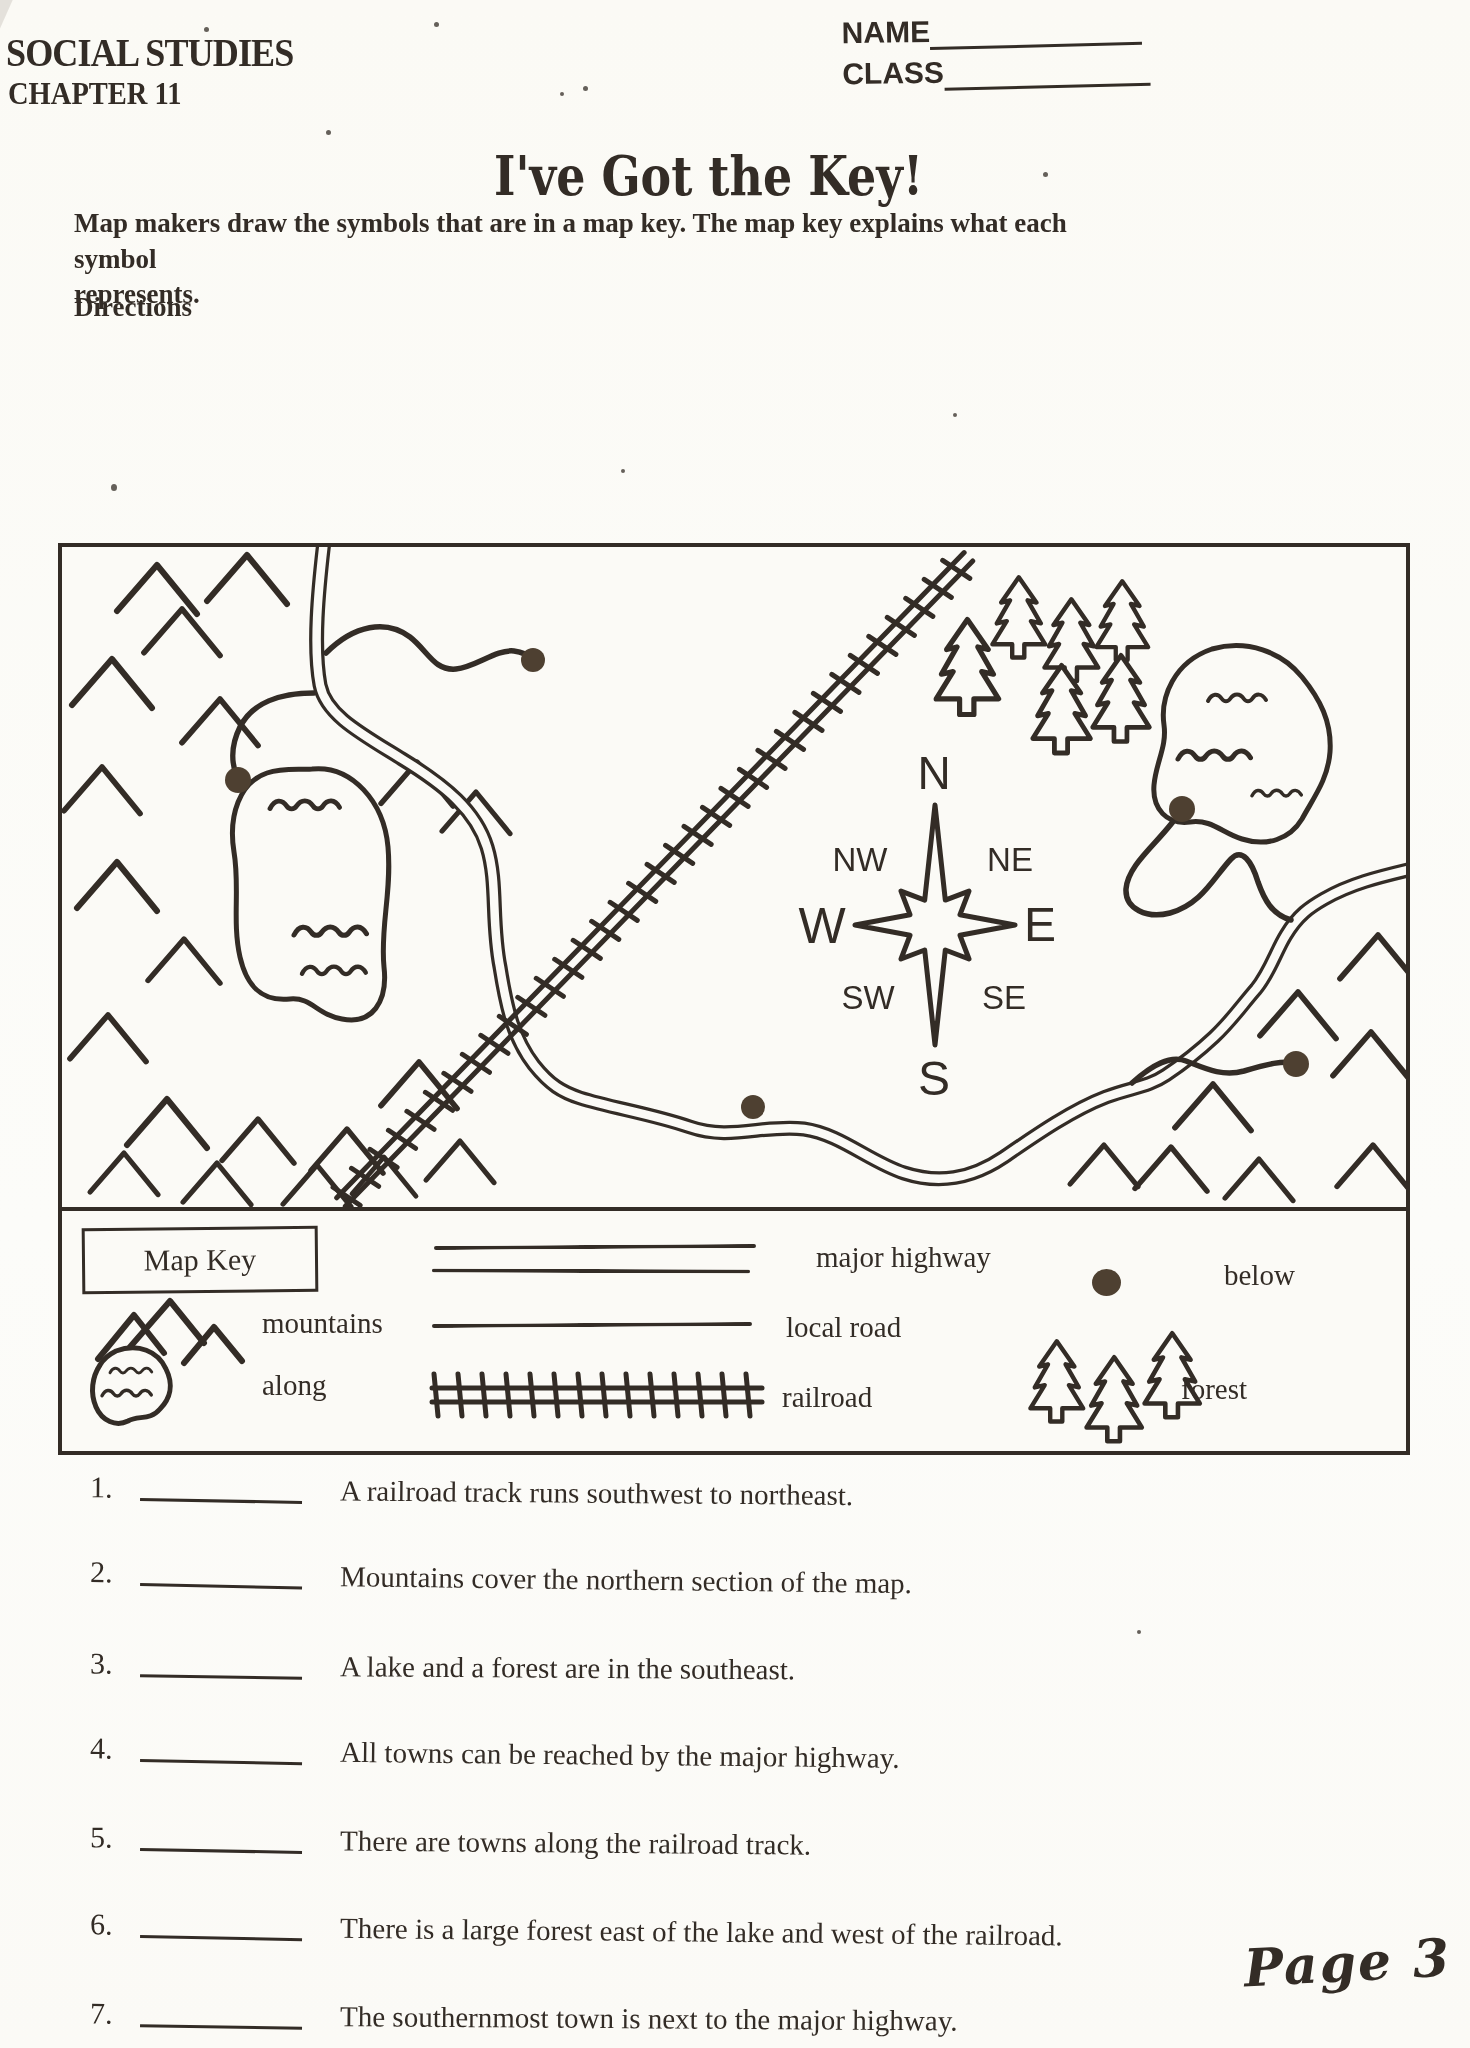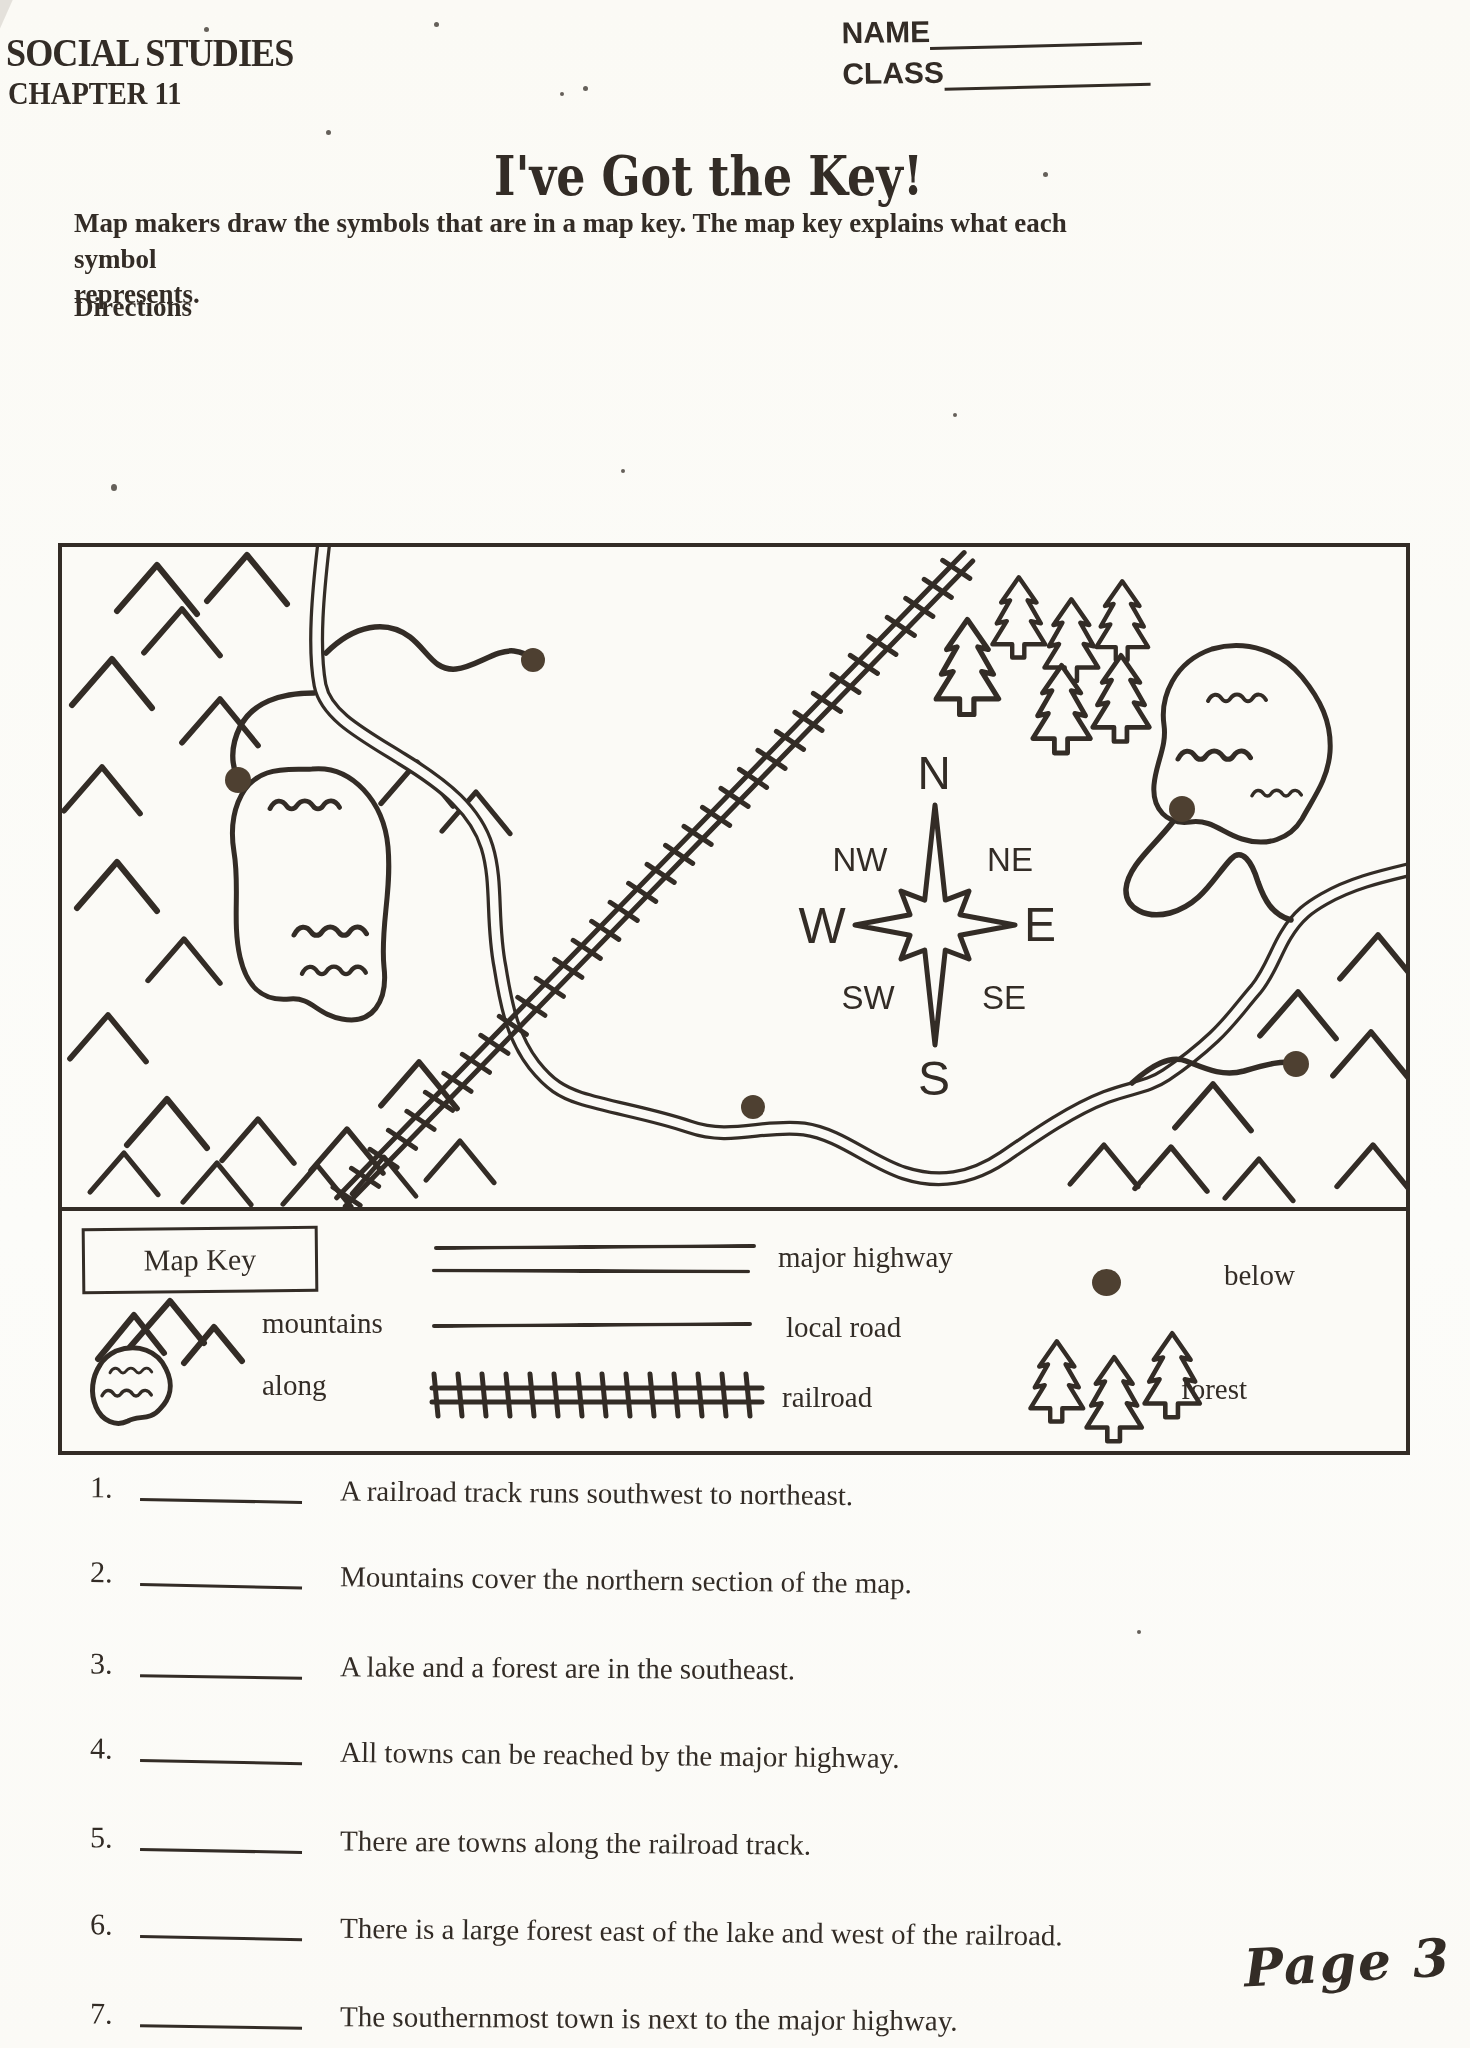--- a/index.html
+++ b/index.html
@@ -225,21 +225,21 @@
 
     <svg class="abs" style="left:24px;top:130px" width="102" height="96">
       <path class="lake" d="M30,10 C52,2 72,10 80,28 C88,44 84,58 74,68 C64,80 52,74 42,80 C30,86 16,80 10,66 C4,52 6,36 14,24 C18,17 24,13 30,10 Z"></path>
       <path class="wave" transform="translate(24,26) scale(0.72)" d="M0,8 C4,0 10,0 14,6 C16,9 20,9 22,6 C26,0 32,0 36,6 C38,9 42,9 44,6 C48,0 54,0 58,7"></path>
       <path class="wave" transform="translate(16,48) scale(0.85)" d="M0,8 C4,0 10,0 14,6 C16,9 20,9 22,6 C26,0 32,0 36,6 C38,9 42,9 44,6 C48,0 54,0 58,7"></path>
     </svg>
     <div class="key-label" style="left:200px;top:158px">along</div>
 
     <div class="kline" style="left:372px;top:34px;width:322px;transform:rotate(-0.4deg)"></div>
     <div class="kline" style="left:370px;top:58px;width:318px;transform:rotate(0.2deg)"></div>
-    <div class="key-label" style="left:716px;top:30px">major highway</div>
+    <div class="key-label" style="left:754px;top:30px">major highway</div>
 
     <div class="kline" style="left:370px;top:112px;width:320px;transform:rotate(-0.4deg)"></div>
     <div class="key-label" style="left:724px;top:100px">local road</div>
 
     <svg class="abs" id="key-rail" style="left:362px;top:158px" width="346" height="52">
       <line class="rail" x1="8" y1="19" x2="338" y2="19"></line>
       <line class="rail" x1="8" y1="33" x2="338" y2="33"></line>
     <line class="rail" x1="10" y1="5" x2="14" y2="47"></line>
         <line class="rail" x1="34" y1="5" x2="38" y2="47"></line>
         <line class="rail" x1="58" y1="5" x2="62" y2="47"></line>

